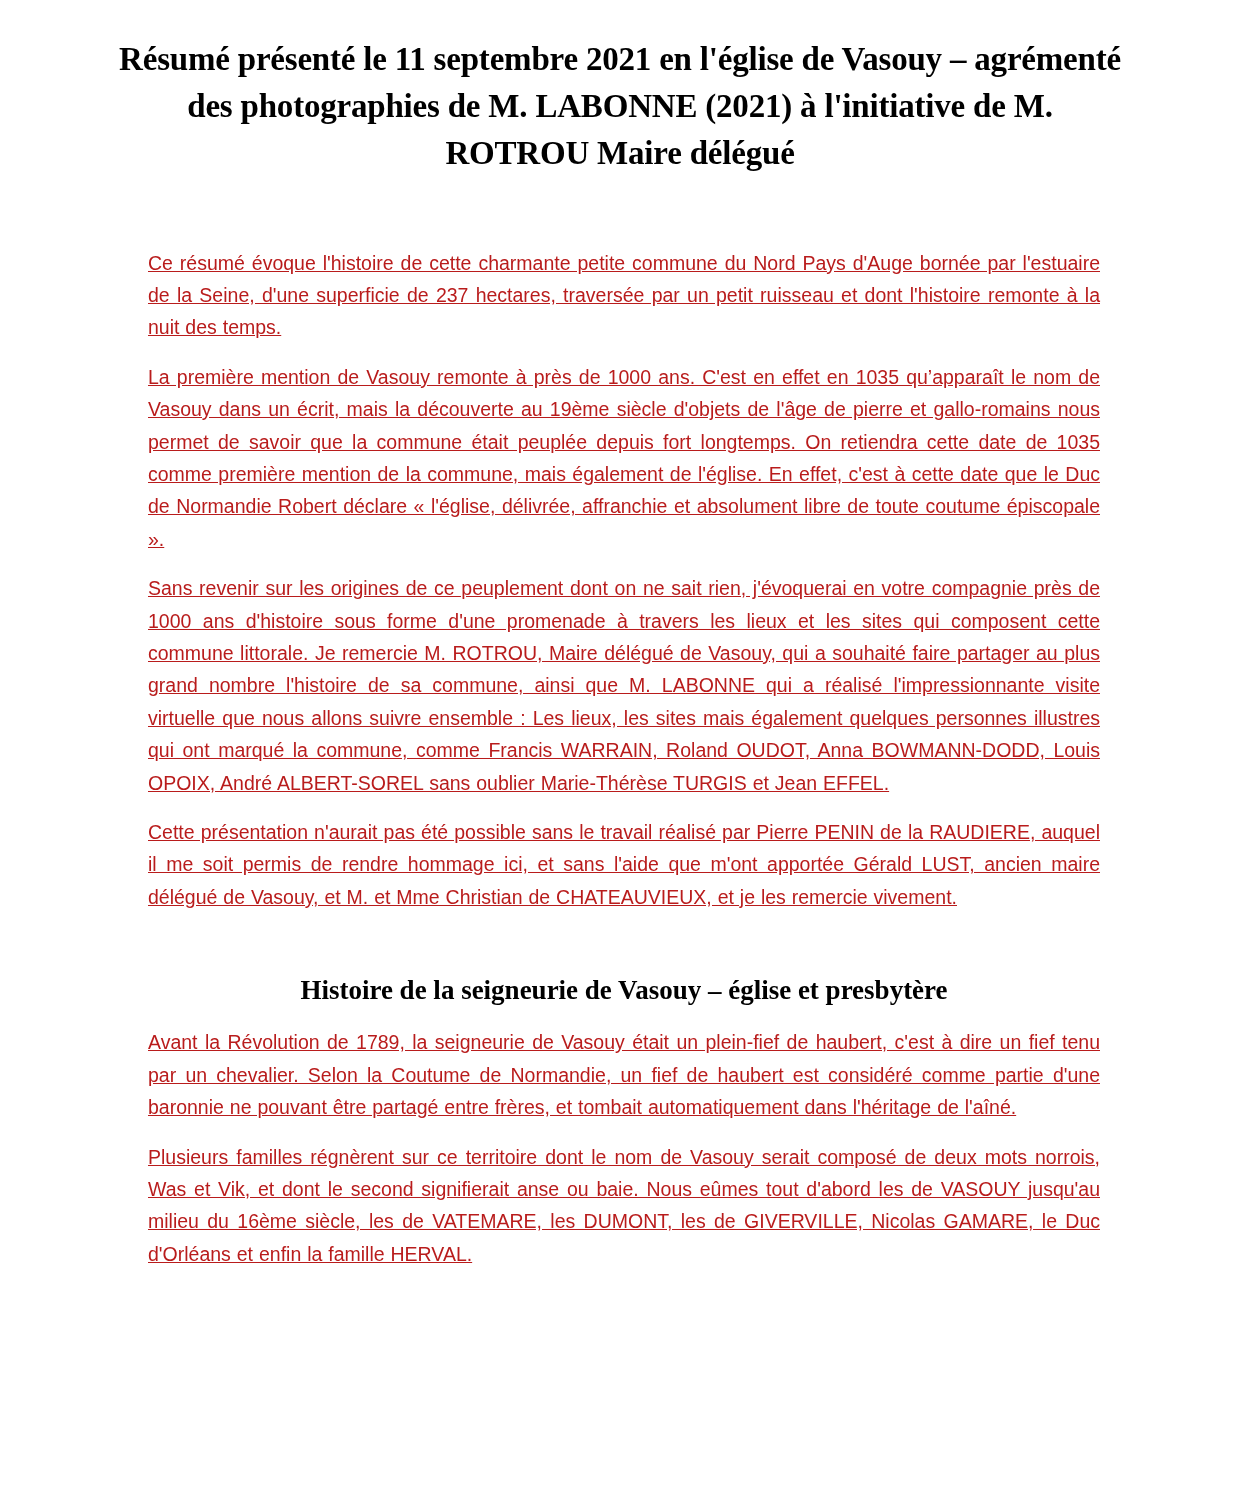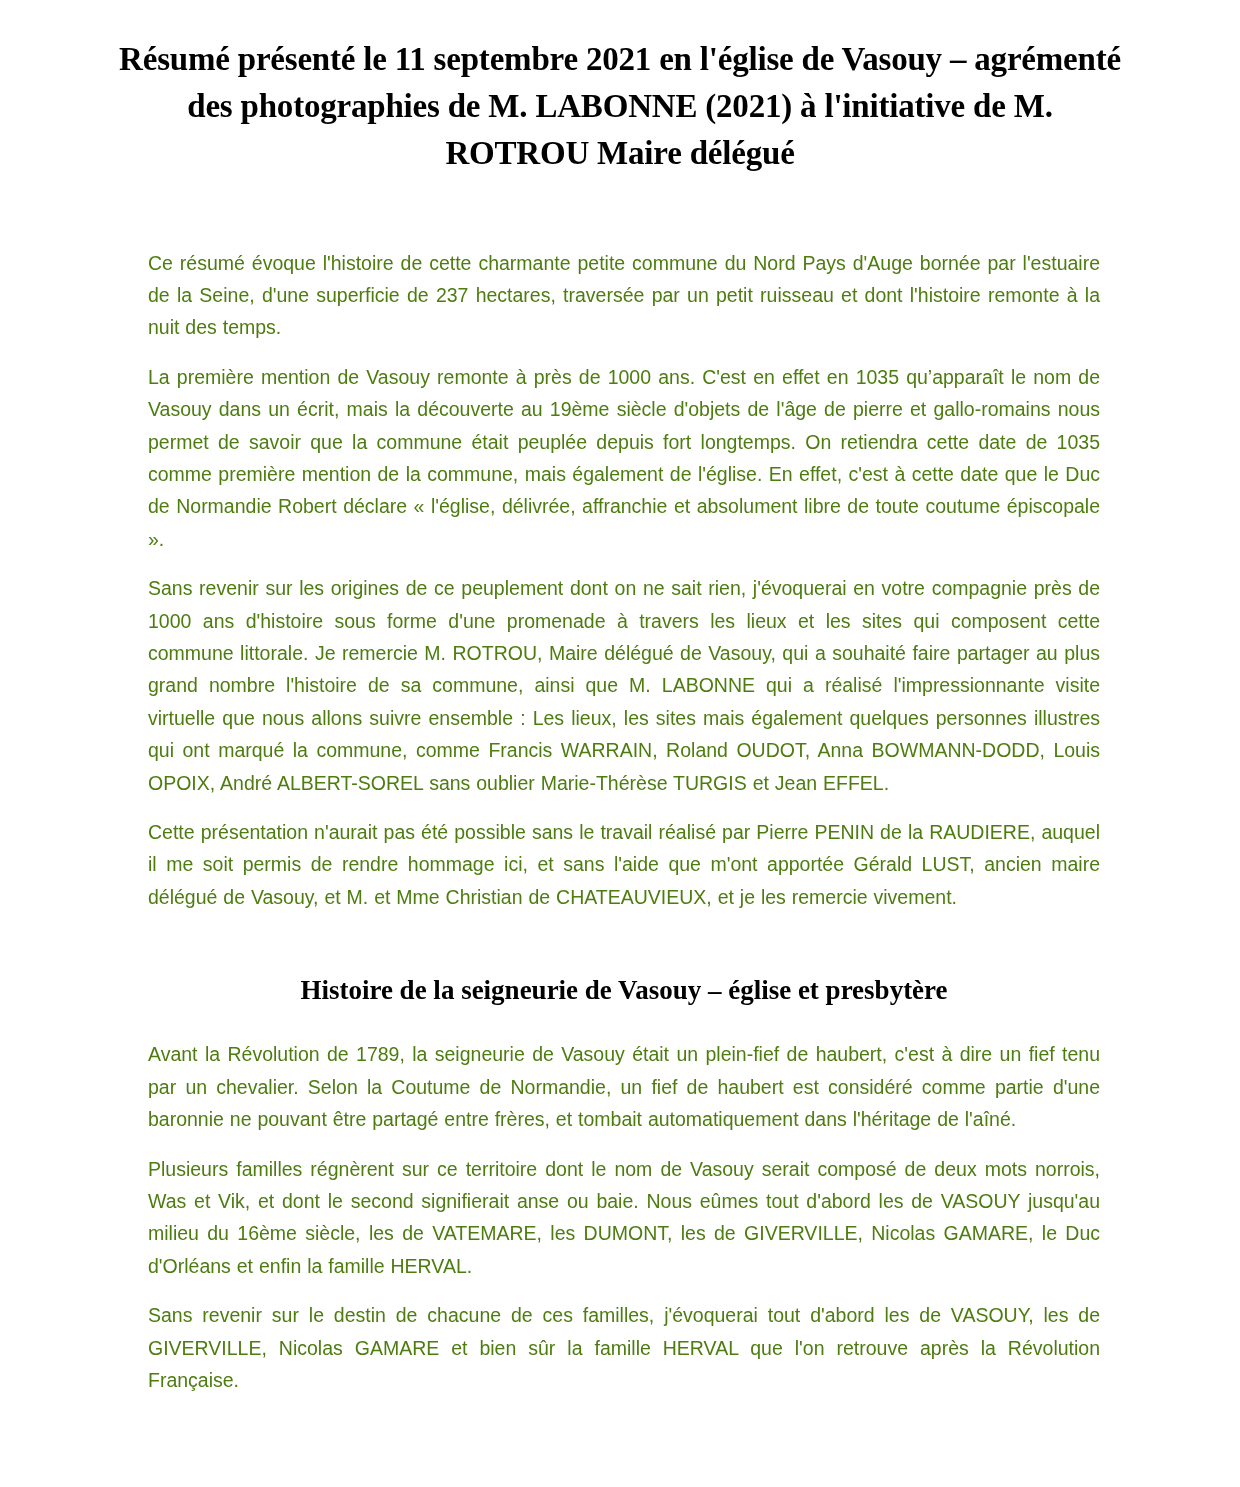--- a/index.html
+++ b/index.html
@@ -27,31 +27,32 @@
     letter-spacing: -0.2px;
   }
   .content {
     width: 952px;
     margin: 70px auto 0 148px;
   }
   .content p {
     font-size: 19.5px;
     line-height: 32.4px;
     text-align: justify;
-    color: #4d7c0f;
+    color: #b91c1c;
     margin-bottom: 17px;
     word-spacing: 0.5px;
+    text-decoration: underline;
   }
   .section-heading {
     font-family: "Liberation Serif", serif;
     font-weight: 700;
     font-size: 27px;
     color: #000000;
     text-align: center;
-    margin: 62px auto 32px auto;
+    margin: 62px auto 20px auto;
   }
 </style>
 </head>
 <body>
 
 <div class="page">
 
   <h1 class="doc-title">Résumé présenté le 11 septembre 2021 en l'église de Vasouy – agrémenté des photographies de M. LABONNE (2021) à l'initiative de M. ROTROU Maire délégué</h1>
 
   <div class="content">
@@ -64,16 +65,15 @@
 
     <p>Cette présentation n'aurait pas été possible sans le travail réalisé par Pierre PENIN de la RAUDIERE, auquel il me soit permis de rendre hommage ici, et sans l'aide que m'ont apportée Gérald LUST, ancien maire délégué de Vasouy, et M. et Mme Christian de CHATEAUVIEUX, et je les remercie vivement.</p>
 
     <h2 class="section-heading">Histoire de la seigneurie de Vasouy – église et presbytère</h2>
 
     <p>Avant la Révolution de 1789, la seigneurie de Vasouy était un plein-fief de haubert, c'est à dire un fief tenu par un chevalier. Selon la Coutume de Normandie, un fief de haubert est considéré comme partie d'une baronnie ne pouvant être partagé entre frères, et tombait automatiquement dans l'héritage de l'aîné.</p>
 
 
     <p>Plusieurs familles régnèrent sur ce territoire dont le nom de Vasouy serait composé de deux mots norrois, Was et Vik, et dont le second signifierait anse ou baie. Nous eûmes tout d'abord les de VASOUY jusqu'au milieu du 16ème siècle, les de VATEMARE, les DUMONT, les de GIVERVILLE, Nicolas GAMARE, le Duc d'Orléans et enfin la famille HERVAL.</p>
 
-    <p>Sans revenir sur le destin de chacune de ces familles, j'évoquerai tout d'abord les de VASOUY, les de GIVERVILLE, Nicolas GAMARE et bien sûr la famille HERVAL que l'on retrouve après la Révolution Française.</p>
 
   </div>
 </div>
 
 </body></html>

